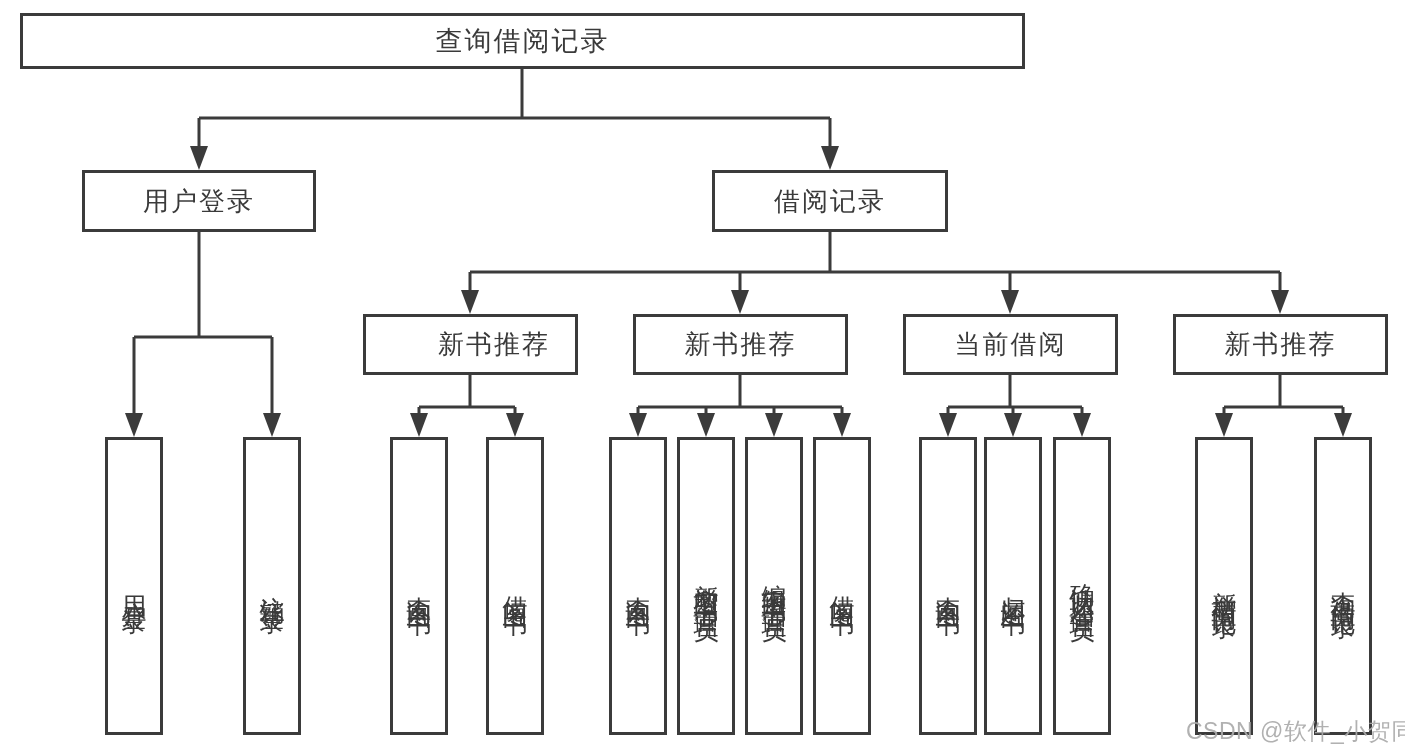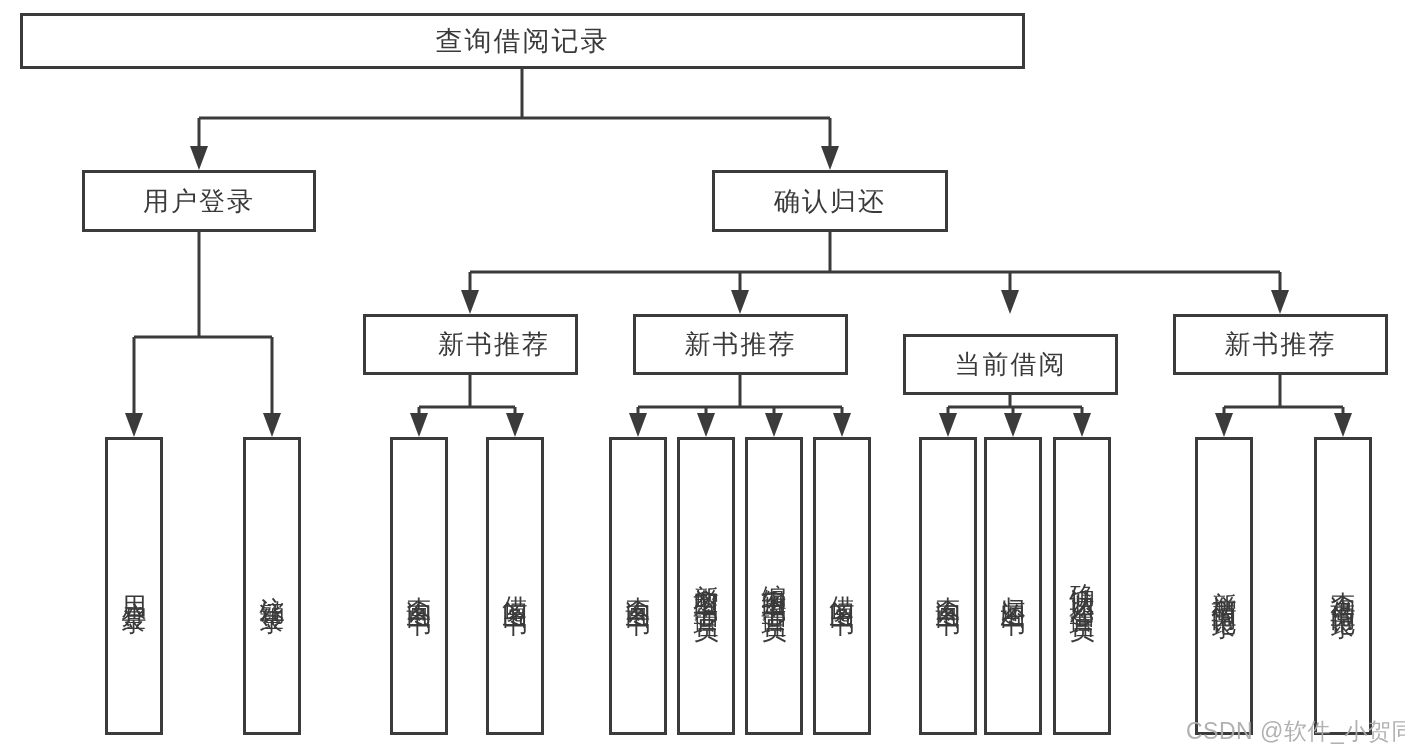--- a/index.html
+++ b/index.html
@@ -67,25 +67,25 @@
       M629 413 L647 413 L638 437 Z  M697 413 L715 413 L706 437 Z
       M765 413 L783 413 L774 437 Z  M833 413 L851 413 L842 437 Z
       M939 413 L957 413 L948 437 Z  M1004 413 L1022 413 L1013 437 Z
       M1073 413 L1091 413 L1082 437 Z
       M1215 413 L1233 413 L1224 437 Z  M1334 413 L1352 413 L1343 437 Z"></path>
   </svg>
 
   <div class="node node-h node-root" style="left:20px;top:13px;width:1005px;height:56px;">查询借阅记录</div>
 
   <div class="node node-h" style="left:82px;top:170px;width:234px;height:62px;">用户登录</div>
-  <div class="node node-h" style="left:712px;top:170px;width:236px;height:62px;">确认归还</div>
+  <div class="node node-h" style="left:712px;top:170px;width:236px;height:62px;">借阅记录</div>
 
   <div class="node node-h" style="left:363px;top:314px;width:215px;height:61px;padding-left:47px;">新书推荐</div>
   <div class="node node-h" style="left:633px;top:314px;width:215px;height:61px;">新书推荐</div>
-  <div class="node node-h" style="left:903px;top:314px;width:215px;height:61px;margin-top:20px;">当前借阅</div>
+  <div class="node node-h" style="left:903px;top:314px;width:215px;height:61px;">当前借阅</div>
   <div class="node node-h" style="left:1173px;top:314px;width:215px;height:61px;">新书推荐</div>
 
   <div class="node node-v" style="left:105px;top:437px;width:58px;height:298px;">用户登录</div>
   <div class="node node-v" style="left:243px;top:437px;width:58px;height:298px;">注销登录</div>
 
   <div class="node node-v" style="left:390px;top:437px;width:58px;height:298px;">查询图书</div>
   <div class="node node-v" style="left:486px;top:437px;width:58px;height:298px;">借阅图书</div>
 
   <div class="node node-v" style="left:609px;top:437px;width:58px;height:298px;">查询图书</div>
   <div class="node node-v" style="left:677px;top:437px;width:58px;height:298px;">新增图书（管理员）</div>

